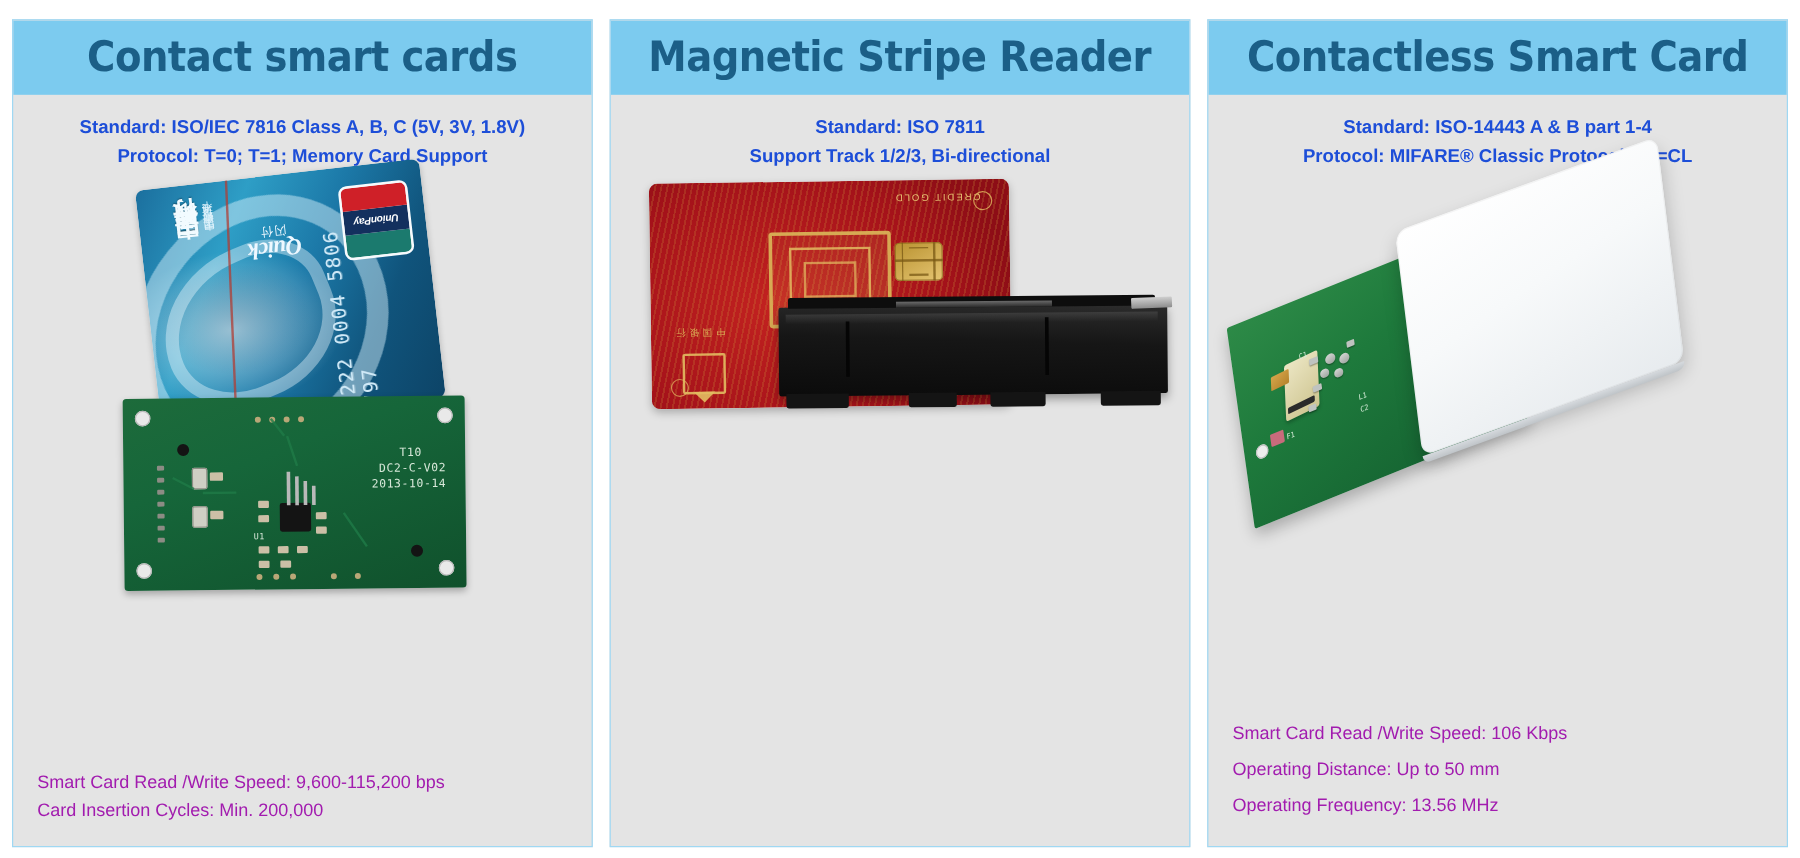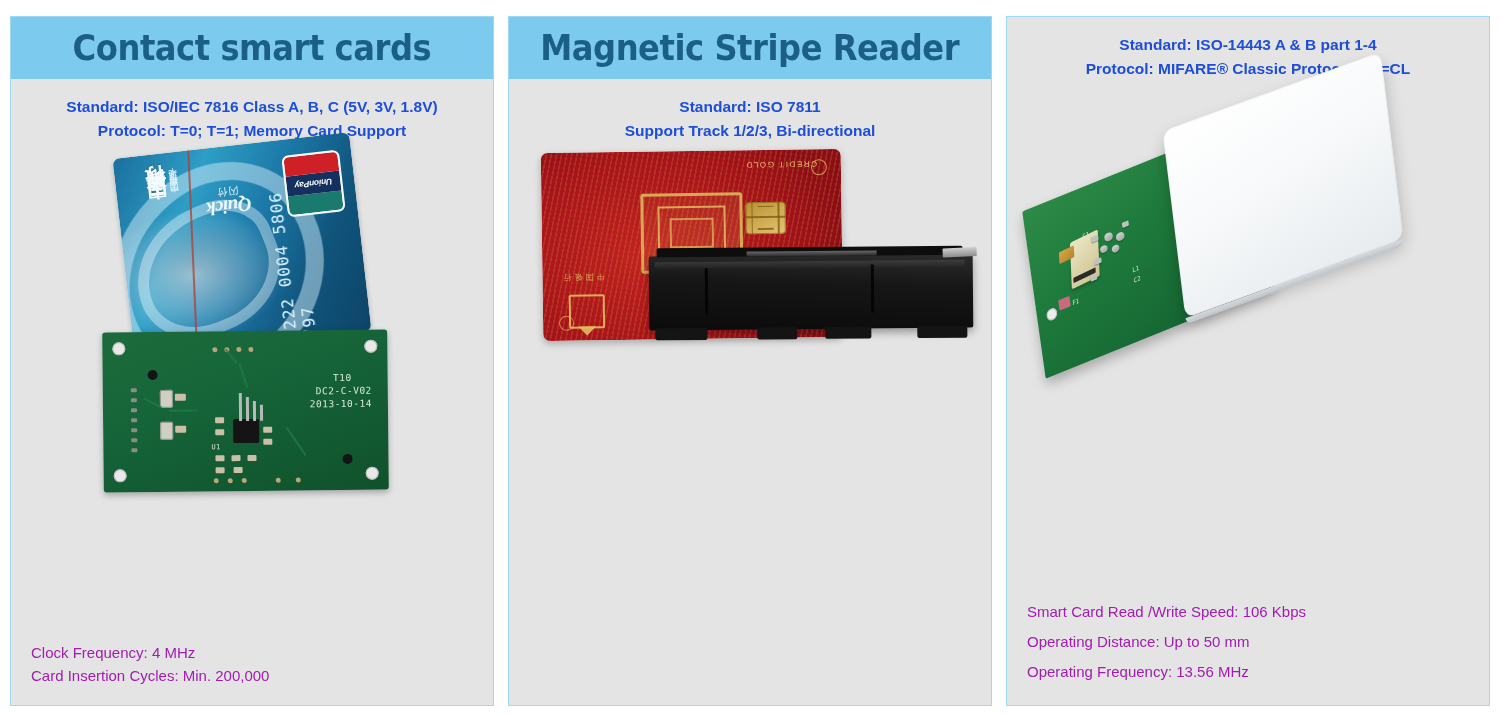--- a/index.html
+++ b/index.html
@@ -436,21 +436,21 @@
           <div class="pcb-trace" style="left:128px;top:44px;width:26px;transform:rotate(72deg);"></div>
           <div class="pcb-trace" style="left:176px;top:110px;width:34px;transform:rotate(56deg);"></div>
           <div class="pcb-trace" style="left:66px;top:78px;width:28px;"></div>
           <div class="pcb-trace" style="left:40px;top:70px;width:20px;transform:rotate(28deg);"></div>
         </div>
 
       </div>
     </div>
 
     <div class="panel-footer">
-      <span class="foot-line">Clock Frequency:   4 MHz</span>
+      <span class="foot-line">Smart Card Read /Write Speed:    9,600-115,200 bps</span>
       <span class="foot-line">Card Insertion Cycles:     Min. 200,000</span>
     </div>
   </div>
 
   <div class="panel">
 
     <div class="panel-header">
       <div class="panel-title">Magnetic Stripe Reader</div>
     </div>
 
@@ -496,20 +496,23 @@
         </div>
 
       </div>
     </div>
 
     <div class="panel-footer"></div>
   </div>
 
   <div class="panel">
 
+    <div class="panel-header">
+      <div class="panel-title">Contactless Smart Card</div>
+    </div>
 
     <div class="panel-specs">
       <span class="spec-line">Standard: ISO-14443 A &amp; B part 1-4</span>
       <span class="spec-line">Protocol: MIFARE® Classic Protocols, T=CL</span>
     </div>
 
     <div class="panel-figure">
       <div class="stage p3-wrap">
 
         <div class="p3-pcb">

